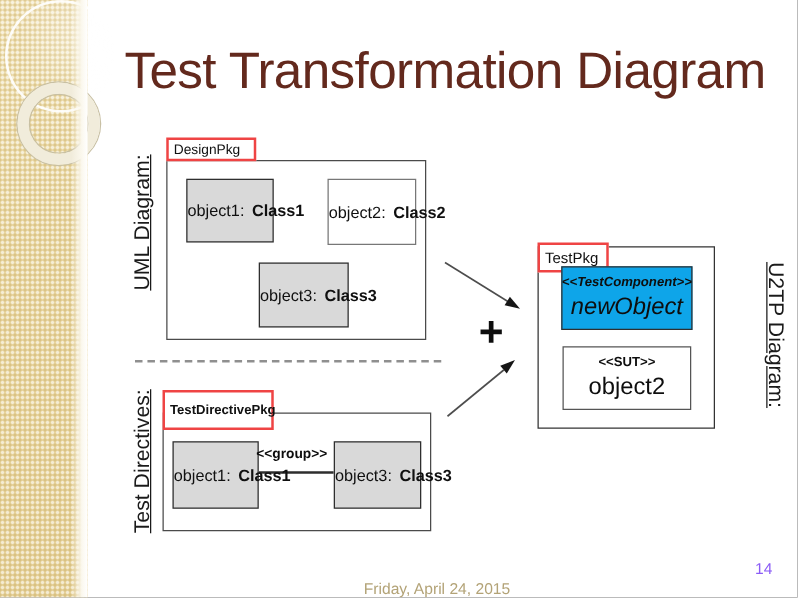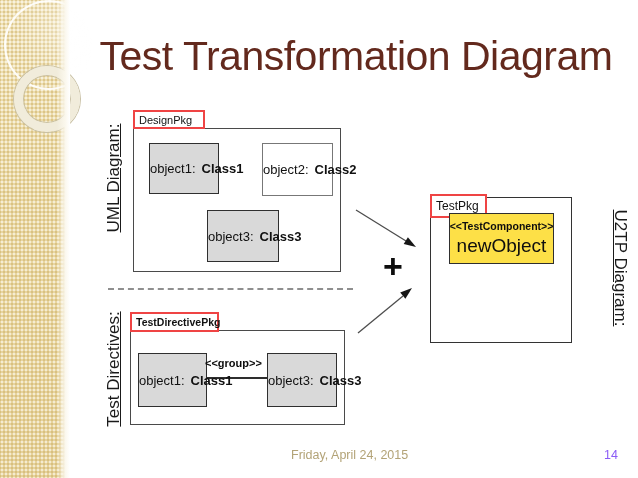--- a/index.html
+++ b/index.html
@@ -50,21 +50,21 @@
   #label-u2tp { width:150px; left:545px; top:257px; transform:rotate(90deg); }
   
   .pkg-tab {
     position:absolute; background:#fff; border:2px solid #ef4444;
     font-size:11px; color:#111; display:flex; align-items:center; padding-left:4px;
     white-space:nowrap; z-index:2;
   }
   .pkg-body { position:absolute; background:#fff; border:1px solid #4a4a4a; z-index:1; }
   #design-tab  { left:133px; top:110px; width:72px;  height:19px; }
   #design-body { left:133px; top:128px; width:208px; height:144px; }
-  #td-tab      { left:130px; top:312px; width:89px;  height:20px; font-size:10.5px; font-weight:700; }
+  #td-tab      { left:130px; top:312px; width:89px;  height:32px; font-size:10.5px; font-weight:700; }
   #td-body     { left:130px; top:330px; width:215px; height:95px; }
   #test-tab    { left:430px; top:174px; width:57px;  height:24px; font-size:12px;margin-top:20px; }
   #test-body   { left:430px; top:197px; width:142px; height:146px; border-color:#333; }
   
   .obj {
     position:absolute; z-index:3; display:flex; flex-direction:row;
     align-items:center; justify-content:flex-start;
     font-size:13px; line-height:17px; color:#101010;
     background:#ffffff; border:1px solid #777;
   }
@@ -88,35 +88,35 @@
   .dashed-sep {
     position:absolute; left:108px; top:288px; width:245px; height:0;
     border-top:2px dashed #8f8f8f;
   }
   
   .comp {
     position:absolute; z-index:3; display:flex; flex-direction:column;
     align-items:center; justify-content:center; gap:3px; color:#0e0e0e;
     background:#ffffff; border:1px solid #555;
   }
-  .comp.gray { background:#fde047; border-color:#2f2f2f; }
+  .comp.gray { background:#0ea5e9; border-color:#2f2f2f;font-style:italic; }
   .comp .stereo { font-size:10.5px; font-weight:700; }
   .comp .cname  { font-size:19px; }
   #tc-box  { left:449px; top:213px; width:105px; height:51px; }
   #sut-box { left:450px; top:277px; width:103px; height:51px; }
   
   .plus {
     position:absolute; left:377px; top:247px; width:32px; height:38px;
     font-size:34px; font-weight:700; line-height:38px; text-align:center; color:#0d0d0d;
   }
   
   .arrows { position:absolute; left:0; top:0; width:638px; height:478px; pointer-events:none; z-index:2; }
   
   .footer-date {
-    position:absolute; left:291px; top:448px; font-size:12.5px; color:#b3a377;
+    position:absolute; left:291px; top:464px; font-size:12.5px; color:#b3a377;
   }
   .page-number {
     position:absolute; left:604px; top:448px; width:24px; 
     font-size:12.5px; color:#8b5cf6;
   }
 </style>
 </head>
 <body>
 
 <div class="slide">
@@ -175,17 +175,21 @@
   <div class="plus">+</div>
 
   <div class="pkg-tab" id="test-tab">
     <span>TestPkg</span>
   </div>
   <div class="pkg-body" id="test-body"></div>
   <div class="comp gray" id="tc-box">
     <span class="stereo">&lt;&lt;TestComponent&gt;&gt;</span>
     <span class="cname">newObject</span>
   </div>
+  <div class="comp" id="sut-box">
+    <span class="stereo">&lt;&lt;SUT&gt;&gt;</span>
+    <span class="cname">object2</span>
+  </div>
 
   <div class="footer-date">Friday, April 24, 2015</div>
   <div class="page-number">14</div>
 
 </div>
 
 </body></html>

